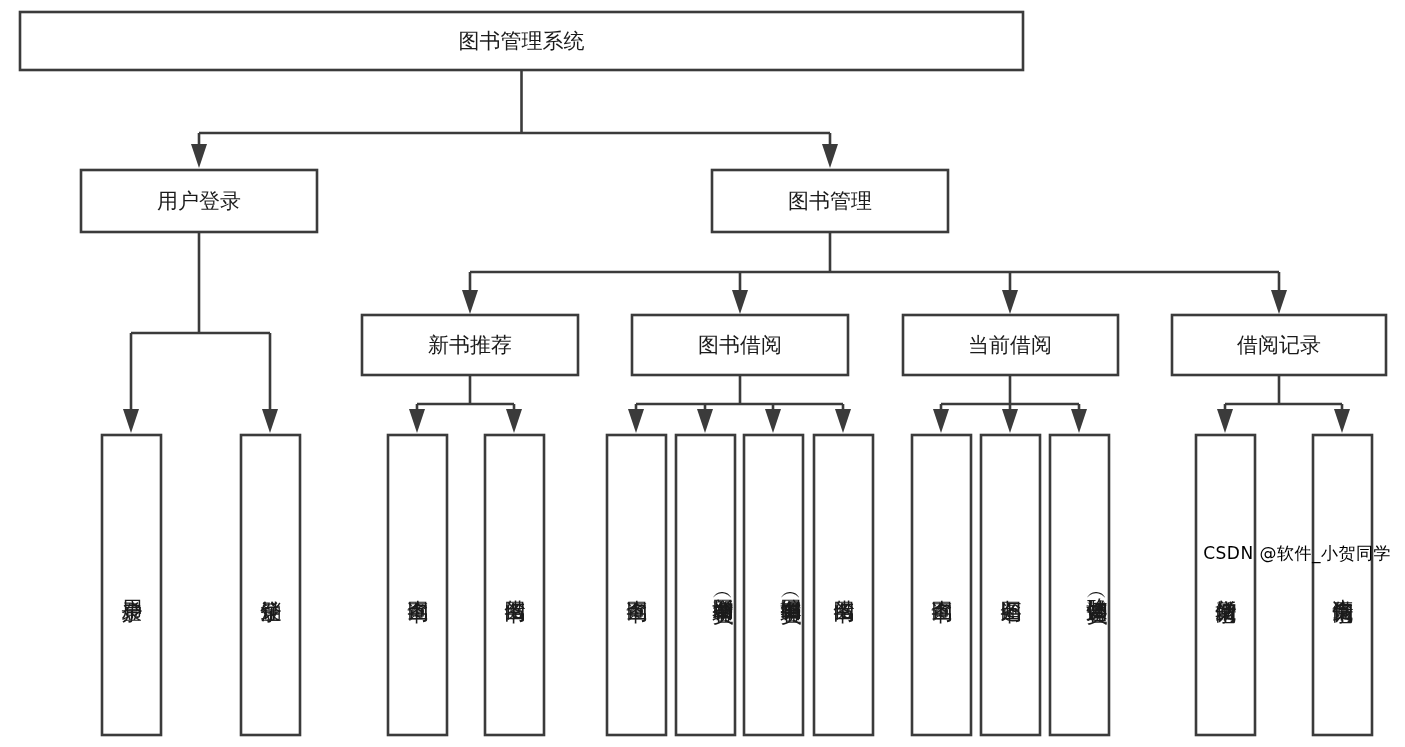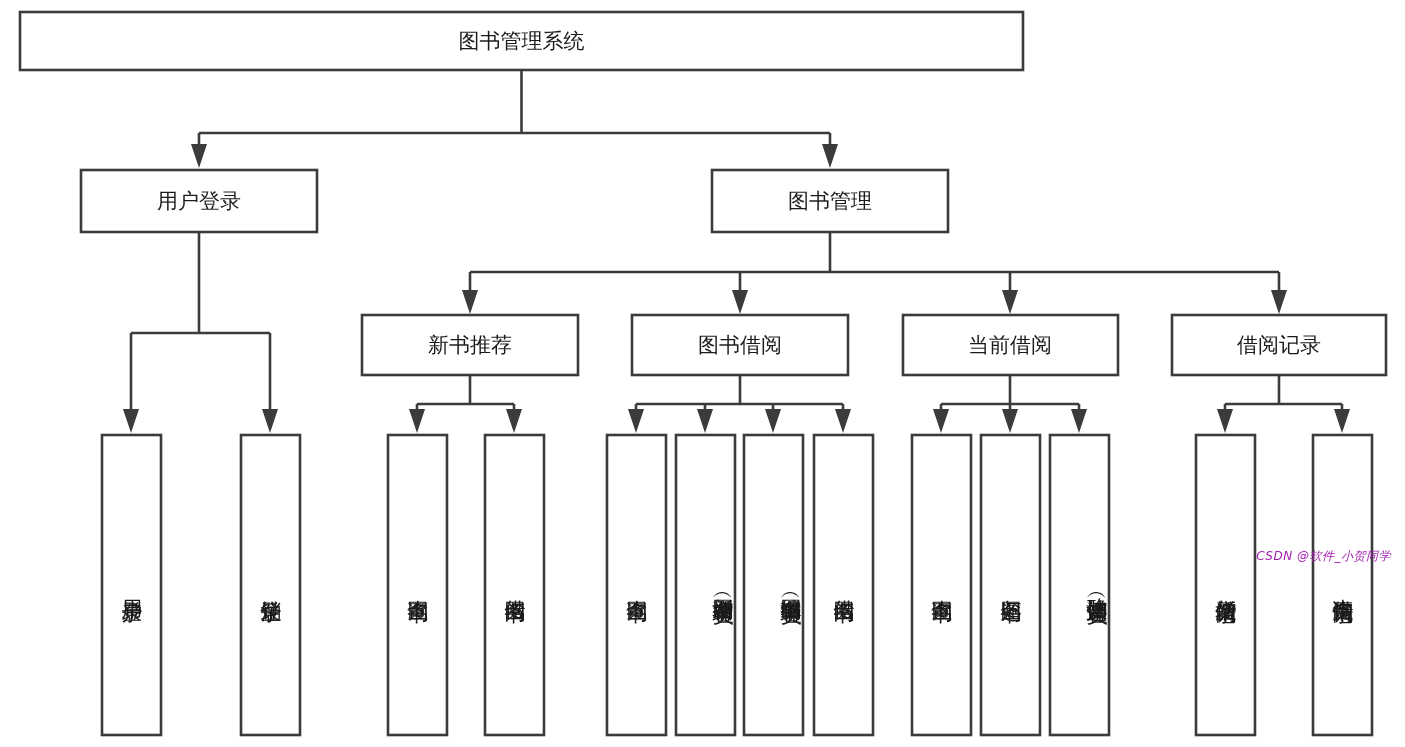--- a/index.html
+++ b/index.html
@@ -63,26 +63,25 @@
     justify-content: center;
     text-align: center;
     white-space: nowrap;
     user-select: none;
   }
   #watermark {
     position: absolute;
     right: 14px;
     bottom: 6px;
     font-family: "DejaVu Sans", "Liberation Sans", sans-serif;
-    font-size: 12px;
-    color: #a21caf;
+    font-size: 17px;
+    color: #000000;
     letter-spacing: 0.5px;
     white-space: nowrap;
     pointer-events: none;
-    font-style: italic;
   }
 </style>
 </head>
 <body>
 
 <div id="diagram-root">
 
   <svg class="tree" viewBox="0 0 1405 747" xmlns="http://www.w3.org/2000/svg">
 
     <g>

